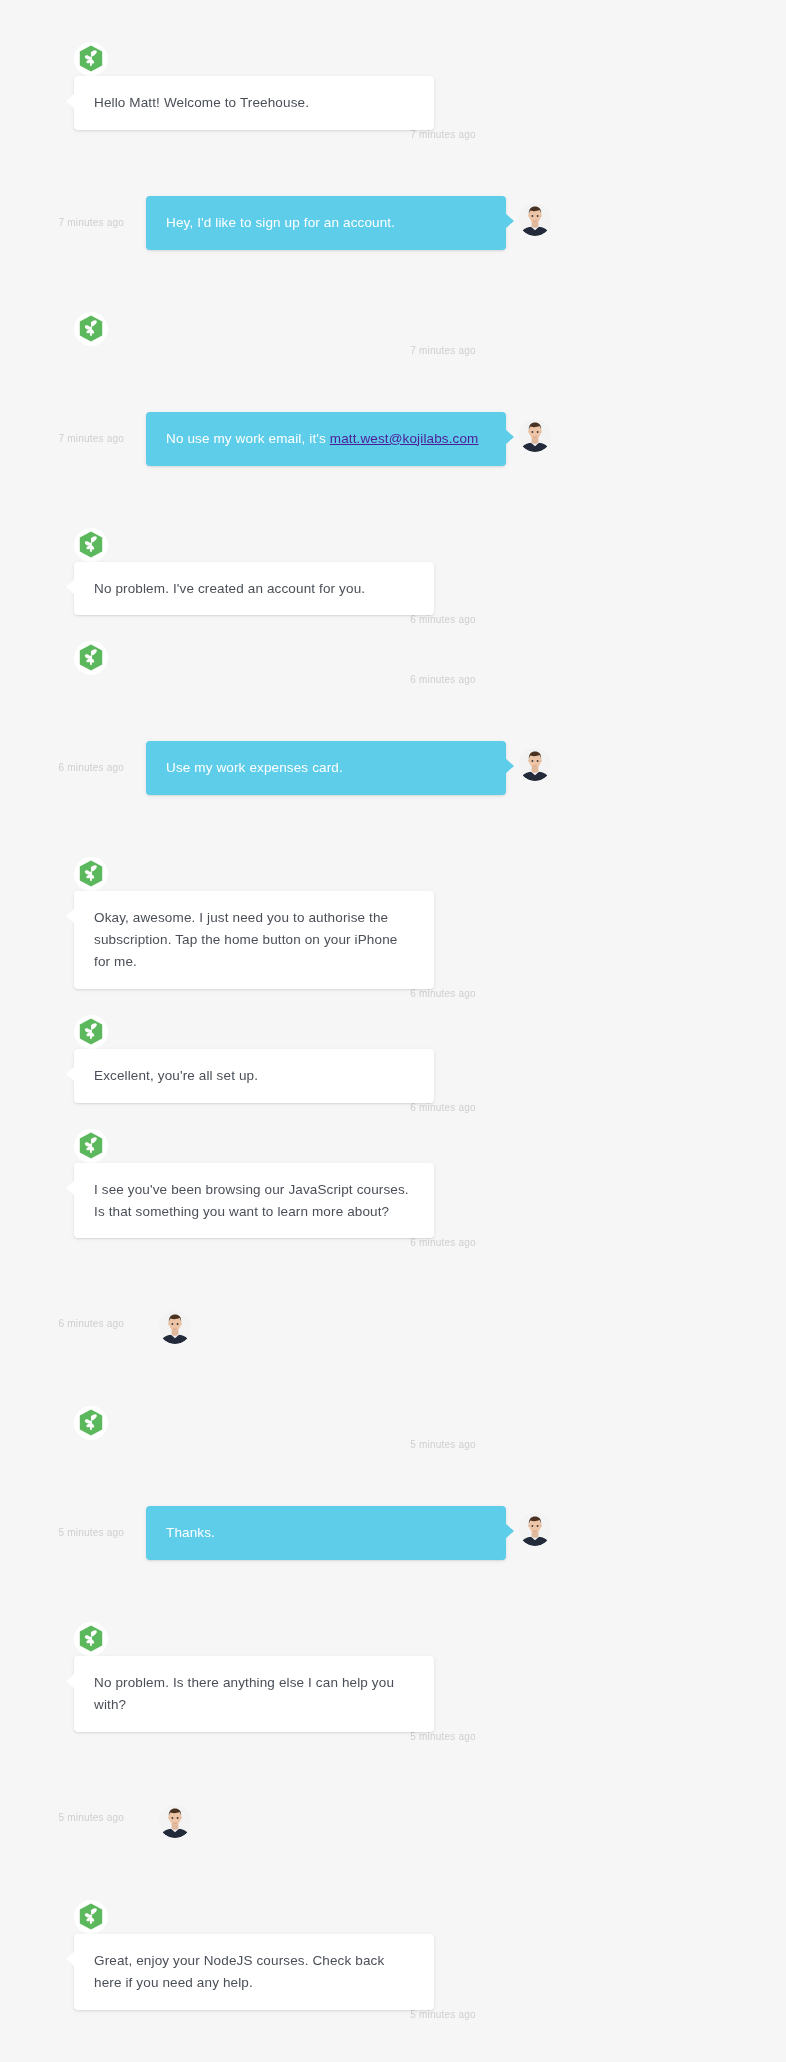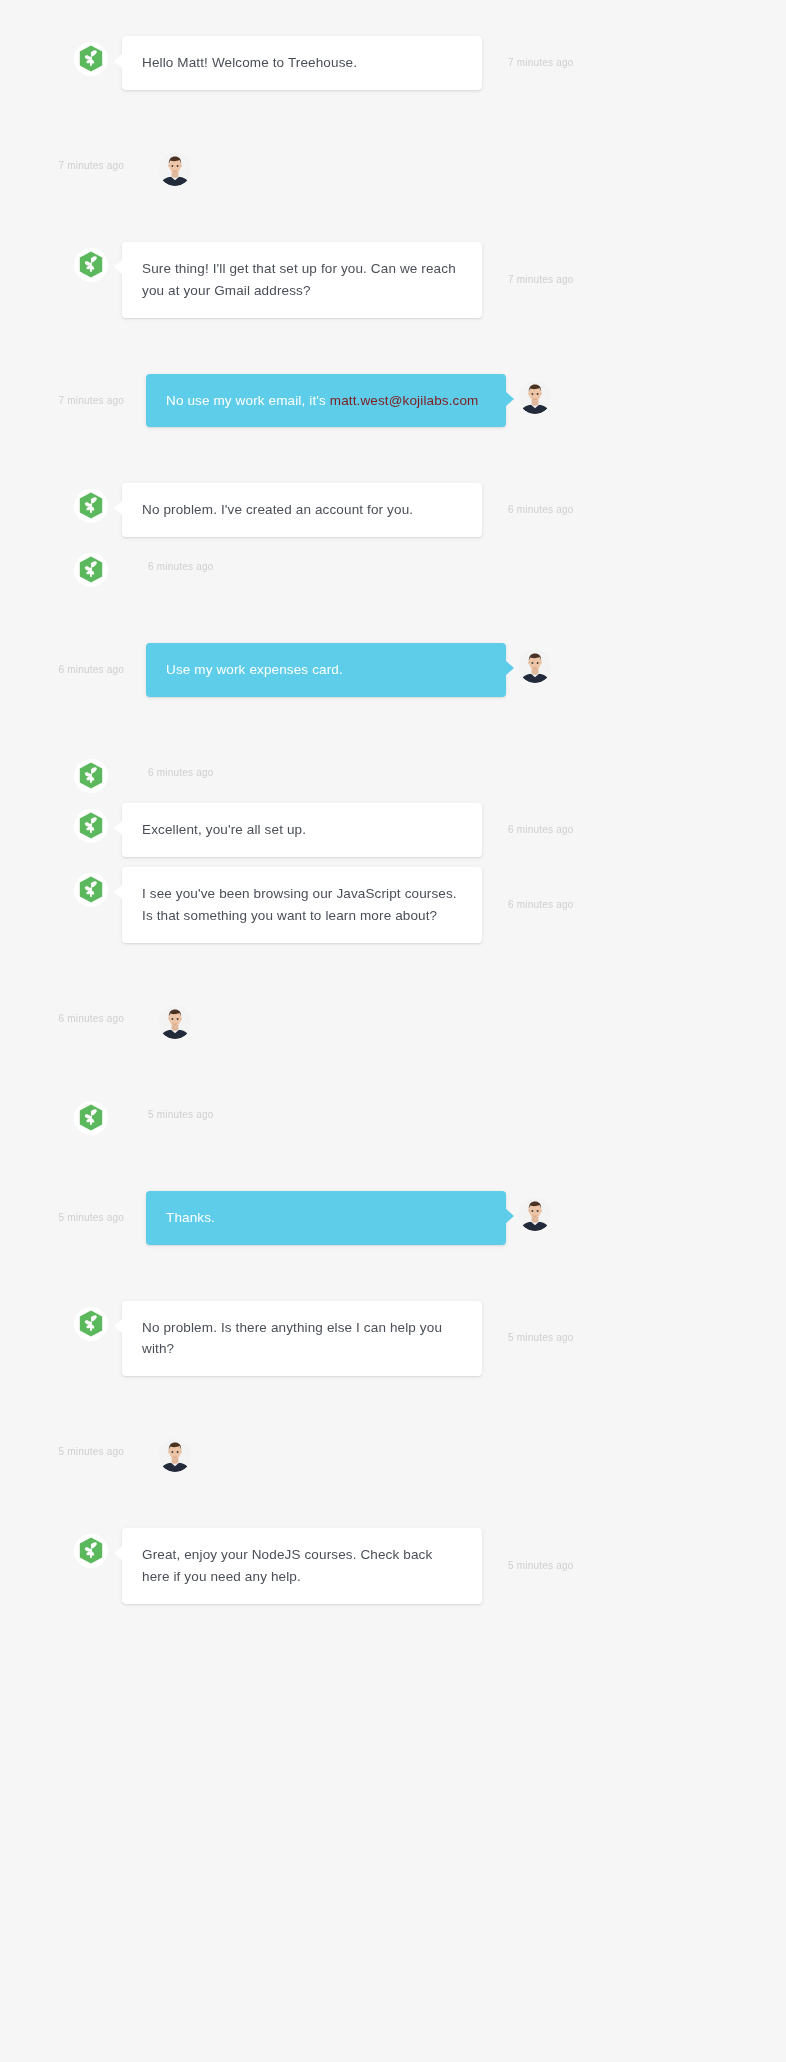--- a/index.html
+++ b/index.html
@@ -24,21 +24,21 @@
 
   
   .msg-row {
     display: flex;
     align-items: flex-start;
     width: 100%;
     position: relative;
   }
 
   .msg-row.bot {
-    flex-direction: row;
+    flex-direction: column;
     padding-left: 74px;
   }
 
   .msg-row.user {
     flex-direction: row;
     justify-content: flex-start;
     padding-left: 0;
   }
 
   
@@ -115,21 +115,22 @@
     height: 0;
     border-top: 8px solid transparent;
     border-bottom: 8px solid transparent;
     border-left: 9px solid #5ecdea;
   }
 
   .bubble-text { display: block; }
 
   .bubble-user .bubble-text a,
   .email-link {
-    color: #7f1d1d;
+    color: #4c1d95;
+    text-decoration: underline;
     cursor: pointer;
   }
 
   
   .timestamp {
     font-size: 10px;
     color: #cfcfcf;
     letter-spacing: 0.02em;
     white-space: nowrap;
     line-height: 1;
@@ -180,20 +181,23 @@
     </g>
   </svg>
       </div>
       <div class="bubble bubble-bot">
         <span class="bubble-text">Hello Matt! Welcome to Treehouse.</span>
       </div>
       <div class="timestamp timestamp-right">7 minutes ago</div>
     </div>
     <div class="msg-row user gap-lg">
       <div class="timestamp timestamp-left">7 minutes ago</div>
+      <div class="bubble bubble-user">
+        <span class="bubble-text">Hey, I'd like to sign up for an account.</span>
+      </div>
       <div class="avatar avatar-user">
   <svg width="34" height="34" viewBox="0 0 34 34" aria-hidden="true">
     <defs>
       <clipPath id="avclip">
               <circle cx="17" cy="17" r="17"></circle>
             </clipPath>
     </defs>
     <g clip-path="url(#avclip)">
       <rect width="34" height="34" fill="#f3f3f3"></rect>
       <path d="M3 34 c0 -6.6 5.4 -9.4 14 -9.4 c8.6 0 14 2.8 14 9.4 z" fill="#232b3a"></path>
@@ -222,23 +226,20 @@
       <path d="M14.1 12.9 c-1.6 -1.4 -4.2 -2.1 -5.1 -1.0 c-0.8 1.0 0.5 2.6 2.3 3.3
                c0.9 0.4 1.9 0.5 2.6 0.4 z"></path>
       <path d="M13.8 15.3 c-1.9 0.4 -3.6 1.8 -3.4 3.0 c0.2 1.1 2.0 1.4 3.5 0.5
                c0.8 -0.5 1.3 -1.2 1.4 -1.8 z"></path>
       <path d="M16.0 15.6 c1.6 0.8 2.6 2.5 2.1 3.5 c-0.5 0.9 -2.2 0.7 -3.2 -0.5
                c-0.5 -0.6 -0.8 -1.3 -0.8 -1.9 z"></path>
       <rect x="14.0" y="12.4" width="1.9" height="9.6" rx="0.9"></rect>
     </g>
   </svg>
       </div>
-      <div class="bubble bubble-bot">
-        <span class="bubble-text">Sure thing! I'll get that set up for you. Can we reach you at your Gmail address?</span>
-      </div>
       <div class="timestamp timestamp-right">7 minutes ago</div>
     </div>
     <div class="msg-row user gap-lg">
       <div class="timestamp timestamp-left">7 minutes ago</div>
       <div class="bubble bubble-user">
         <span class="bubble-text">No use my work email, it's <a class="email-link">matt.west@kojilabs.com</a></span>
       </div>
       <div class="avatar avatar-user">
   <svg width="34" height="34" viewBox="0 0 34 34" aria-hidden="true">
     <defs>
@@ -344,20 +345,23 @@
                c-1.1 0.8 -2.3 1.3 -3.2 1.4 z"></path>
       <path d="M14.1 12.9 c-1.6 -1.4 -4.2 -2.1 -5.1 -1.0 c-0.8 1.0 0.5 2.6 2.3 3.3
                c0.9 0.4 1.9 0.5 2.6 0.4 z"></path>
       <path d="M13.8 15.3 c-1.9 0.4 -3.6 1.8 -3.4 3.0 c0.2 1.1 2.0 1.4 3.5 0.5
                c0.8 -0.5 1.3 -1.2 1.4 -1.8 z"></path>
       <path d="M16.0 15.6 c1.6 0.8 2.6 2.5 2.1 3.5 c-0.5 0.9 -2.2 0.7 -3.2 -0.5
                c-0.5 -0.6 -0.8 -1.3 -0.8 -1.9 z"></path>
       <rect x="14.0" y="12.4" width="1.9" height="9.6" rx="0.9"></rect>
     </g>
   </svg>
+      </div>
+      <div class="bubble bubble-bot">
+        <span class="bubble-text">Okay, awesome. I just need you to authorise the subscription. Tap the home button on your iPhone for me.</span>
       </div>
       <div class="timestamp timestamp-right">6 minutes ago</div>
     </div>
     <div class="msg-row bot gap-sm">
       <div class="avatar avatar-bot">
   <svg width="30" height="30" viewBox="0 0 30 30" aria-hidden="true">
     <path d="M15 1.6 L26.2 7.6 L26.2 21.4 L15 27.4 L3.8 21.4 L3.8 7.6 Z" fill="#5cb85c" stroke="none"></path>
     <g fill="#ffffff">
       <path d="M14.9 8.2 c2.1 -1.9 4.6 -2.6 5.6 -1.4 c0.9 1.1 -0.3 3.1 -2.2 4.5
                c-1.1 0.8 -2.3 1.3 -3.2 1.4 z"></path>

